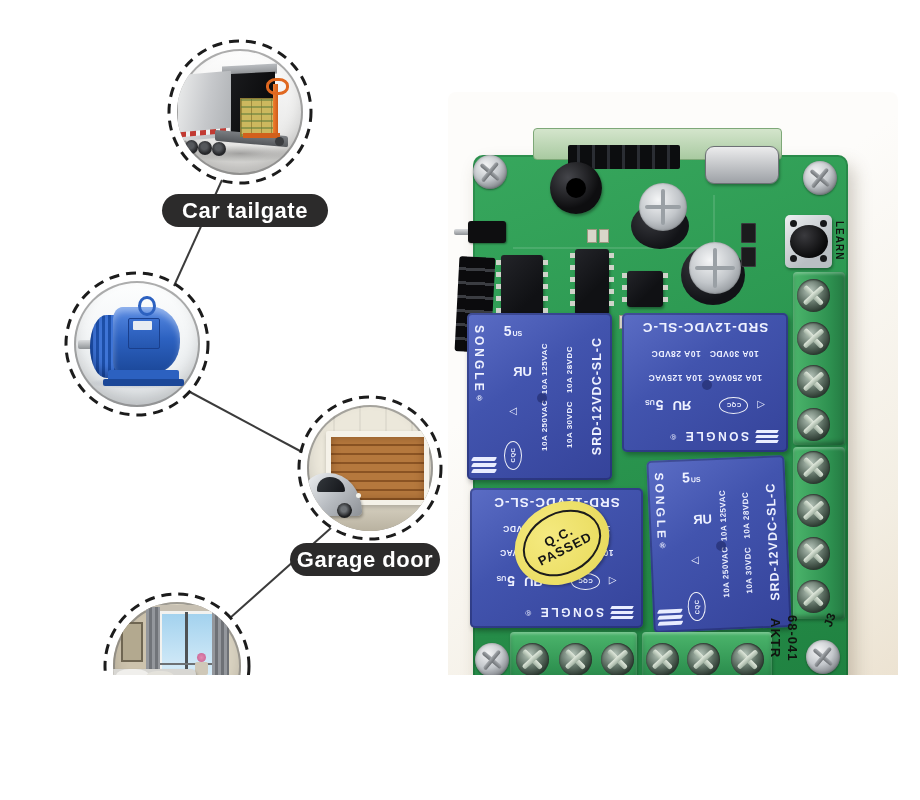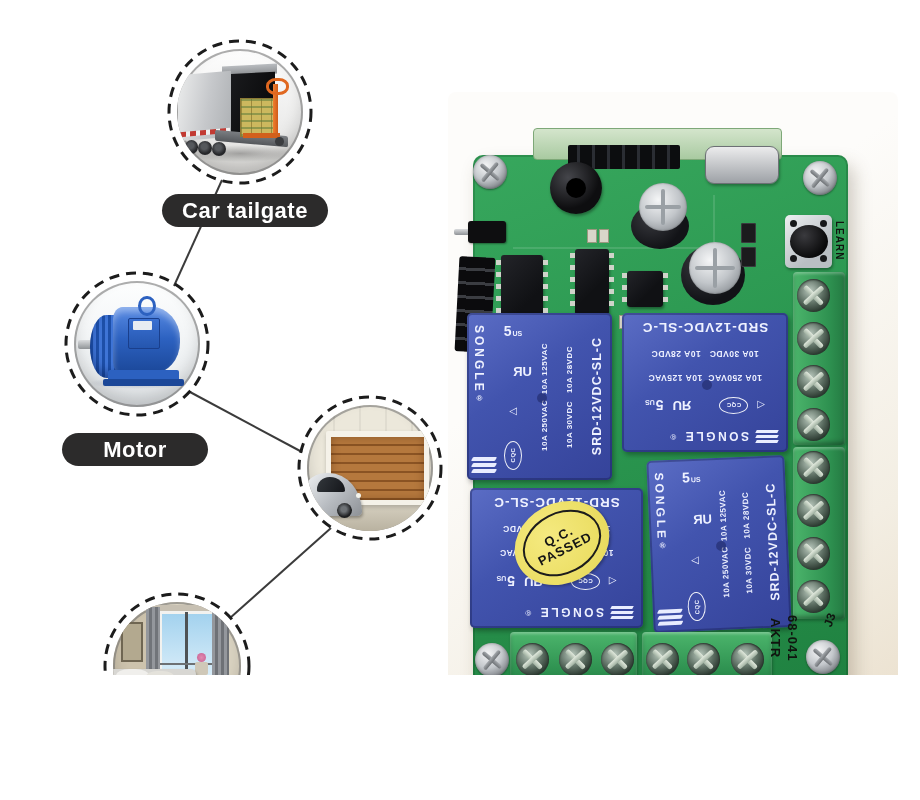--- a/index.html
+++ b/index.html
@@ -132,33 +132,33 @@
     <div class="abs" style="left:12%;top:76%;width:76%;height:10%;border-radius:50%;background:radial-gradient(closest-side,rgba(20,40,90,.28),rgba(0,0,0,0));"></div>
     <div class="abs" style="left:3%;top:47%;width:13%;height:7%;background:linear-gradient(#dadcde,#8f9396);border-radius:2px;"></div>
     <div class="abs" style="left:13%;top:27%;width:27%;height:50%;border-radius:48% 10% 10% 48% / 50% 14% 14% 50%;background:repeating-linear-gradient(90deg,#1d4fa8 0 3px,#3e74d6 3px 6px);box-shadow:inset 0 -6px 8px rgba(0,20,70,.4);"></div>
     <div class="abs" style="left:31%;top:21%;width:53%;height:53%;border-radius:10px 42% 42% 10px / 12px 48% 48% 12px;background:linear-gradient(180deg,#5a8ce4 0%,#2c61c0 48%,#1b4798 100%);box-shadow:inset 0 5px 6px rgba(255,255,255,.35);"></div>
     <div class="abs" style="left:43%;top:29%;width:24%;height:23%;background:linear-gradient(#3a70d2,#2556ae);border:1px solid #1a3f8c;border-radius:2px;"></div>
     <div class="abs" style="left:47%;top:32%;width:15%;height:7%;background:#e8ecf2;border-radius:1px;"></div>
     <div class="abs" style="left:51%;top:12%;width:9%;height:11%;border:3px solid #2c61c0;border-radius:50%;"></div>
     <div class="abs" style="left:27%;top:71%;width:56%;height:8%;background:#2c61c0;border-radius:2px;"></div>
     <div class="abs" style="left:23%;top:78%;width:64%;height:5%;background:#1b4798;border-radius:2px;"></div>
   </div>
-  <div class="pill" style="left:62px;top:433px;width:146px;height:33px;">
-    <span>Motor</span>
-  </div>
 
   <div class="photo" style="left:307px;top:405px;width:126px;height:126px;background:#ece8db;">
     <div class="abs" style="left:0;top:0;width:100%;height:78%;background:linear-gradient(#f2efe4,#e4dfcf);background-image:repeating-linear-gradient(90deg,rgba(0,0,0,.05) 0 2px,transparent 2px 26px);"></div>
     <div class="abs" style="left:0;top:75%;width:100%;height:25%;background:linear-gradient(#dad4c5,#b9b2a0);"></div>
     <div class="abs" style="left:15%;top:21%;width:82%;height:58%;background:#f5f2e9;border-radius:2px;box-shadow:0 2px 4px rgba(0,0,0,.18);"></div>
     <div class="abs" style="left:19%;top:25%;width:74%;height:50%;background:repeating-linear-gradient(180deg,#b5783d 0 7px,#8a5323 7px 9px);box-shadow:inset 0 0 8px rgba(60,30,0,.35);"></div>
     <div class="abs" style="left:-6%;top:54%;width:50%;height:34%;background:linear-gradient(135deg,#eceef0 10%,#b9bdc2 55%,#8d9196);border-radius:45% 55% 8% 8% / 75% 95% 10% 10%;box-shadow:1px 2px 3px rgba(0,0,0,.3);"></div>
     <div class="abs" style="left:8%;top:57%;width:22%;height:12%;background:linear-gradient(120deg,#33373c,#14161a);border-radius:50% 60% 10% 10% / 90% 100% 10% 10%;"></div>
     <div class="abs" style="left:24%;top:78%;width:12%;height:12%;border-radius:50%;background:radial-gradient(circle at 45% 42%,#6e7276 22%,#1e1f21 62%);"></div>
     <div class="abs" style="left:39%;top:70%;width:4%;height:4%;border-radius:50%;background:#f4f4ec;"></div>
+  </div>
+  <div class="pill" style="left:290px;top:543px;width:150px;height:33px;">
+    <span>Garage door</span>
   </div>
 
   <div class="photo" style="left:113px;top:602px;width:128px;height:128px;background:linear-gradient(90deg,#cdc3ad 0 30%,#dcd5c3 30% 100%);">
     <div class="abs" style="left:6%;top:16%;width:14%;height:28%;background:#b3a98f;border:2px solid #6f6652;"></div>
     <div class="abs" style="left:24%;top:2%;width:70%;height:5%;background:#c7c0b2;"></div>
     <div class="abs" style="left:36%;top:7%;width:42%;height:56%;background:linear-gradient(180deg,#a3d2ee,#e2f2fb);border:3px solid #f2f2ef;"></div>
     <div class="abs" style="left:56.5%;top:8%;width:1.8%;height:54%;background:#4e5254;"></div>
     <div class="abs" style="left:37%;top:48%;width:40%;height:1.5%;background:#6d7174;"></div>
     <div class="abs" style="left:26%;top:4%;width:11%;height:62%;background:repeating-linear-gradient(90deg,#94979c 0 3px,#717479 3px 6px);border-radius:0 0 30% 30%/0 0 8% 8%;"></div>
     <div class="abs" style="left:77%;top:4%;width:14%;height:64%;background:repeating-linear-gradient(90deg,#94979c 0 3px,#6e7176 3px 6px);border-radius:0 0 30% 30%/0 0 8% 8%;"></div>

